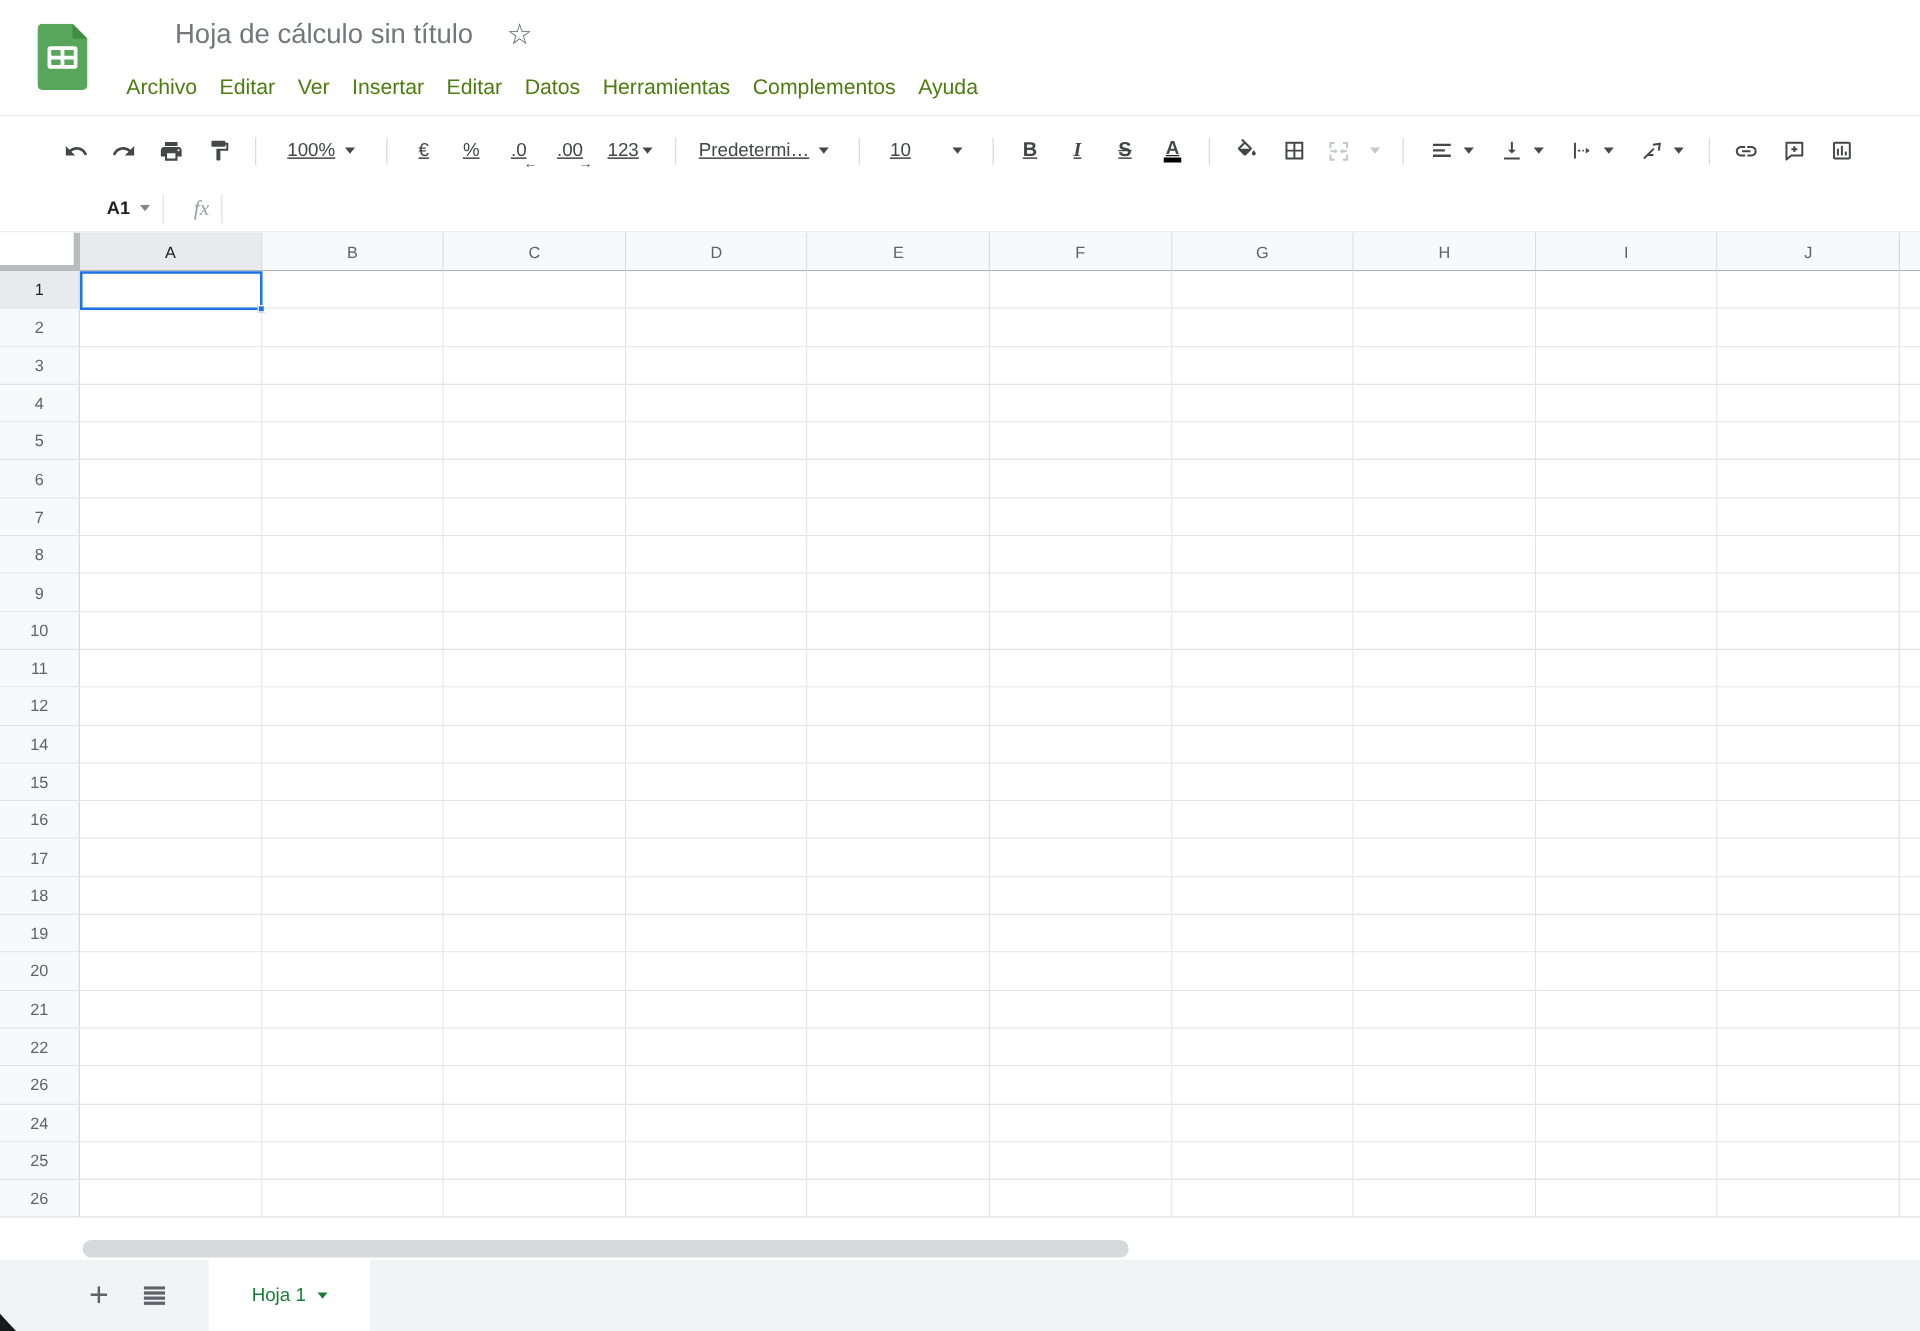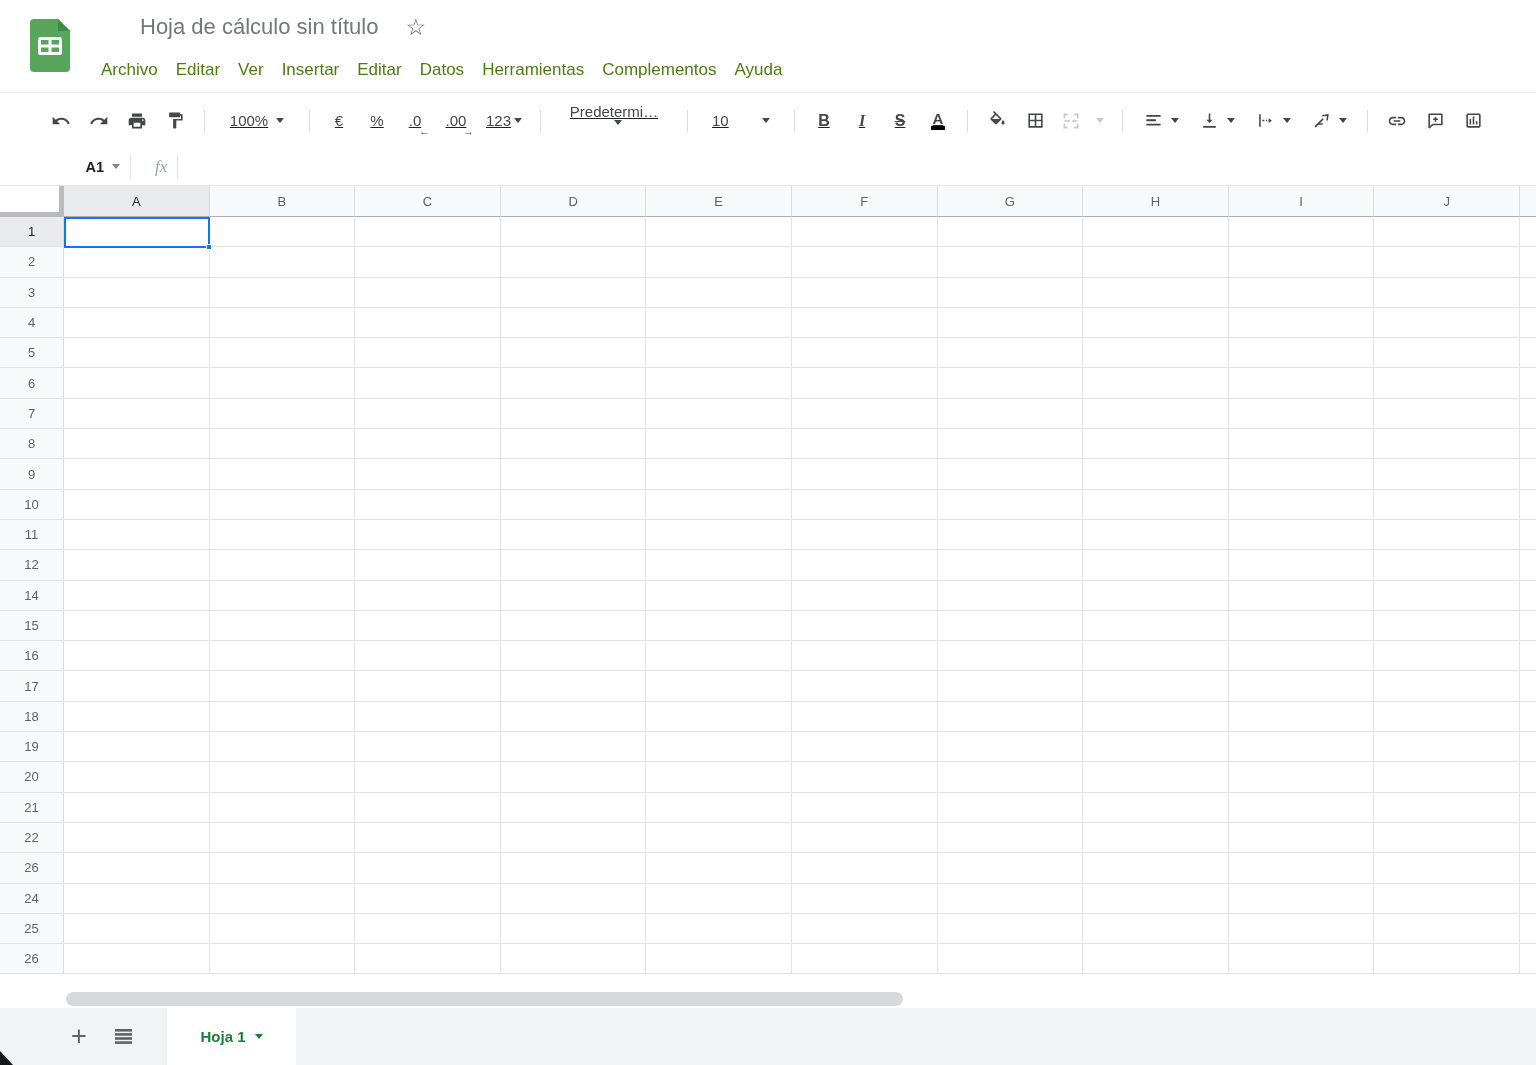--- a/index.html
+++ b/index.html
@@ -20,21 +20,21 @@
     padding-left:42px; background:#fff; position:relative;text-decoration:underline; }
   .tbtn { height:36px; min-width:38px; display:flex; align-items:center; justify-content:center;
     border-radius:4px; color:#444746; flex:none; }
   .tbtn svg { display:block; }
   .sep { width:1px; height:22px; background:#dadce0; margin:0 10px; flex:none; }
   .caret { width:0; height:0; border-left:4.5px solid transparent; border-right:4.5px solid transparent;
     border-top:5px solid #444746; margin-left:8px; flex:none; }
   .caret.dis { border-top-color:#c4c7cb; }
   .txt { font-size:15px; font-weight:500; color:#444746; }
   .zoom-box { min-width:84px; padding:0 6px; }
-  .font-box { width:126px; justify-content:flex-start; padding:0 8px;flex-direction:column; }
+  .font-box { width:126px; justify-content:flex-start; padding:0 8px; }
   .size-box { width:86px; justify-content:space-between; padding:0 14px; }
   .dec { position:relative; }
   .dec .mini { position:absolute; font-size:11px; bottom:2px; right:4px; color:#444746; }
   .bold-b { font-size:16px; font-weight:700; }
   .italic-i { font-size:16px; font-style:italic; font-family:"Liberation Serif",serif; font-weight:700; }
   .strike-s { font-size:16px; font-weight:700; text-decoration:line-through; }
   .color-a { font-size:15px; font-weight:700; border-bottom:4px solid #000; line-height:15px; padding:0 2px; }
 
   
   .formulabar { height:38px; display:flex; align-items:center; border-bottom:1px solid #e6e7e9; background:#fff; }
@@ -67,21 +67,21 @@
     border-radius:7px; background:#d7d9dc; }
 
   
   .sheetbar { position:relative; height:57px; background:#f1f3f4; }
   .add-btn { position:absolute; left:59px; top:8px; width:40px; height:40px; display:flex;
     align-items:center; justify-content:center; color:#5f6368; font-size:27px; font-weight:300; }
   .all-sheets-btn { position:absolute; left:103px; top:8px; width:40px; height:40px;
     display:flex; align-items:center; justify-content:center; }
   .sheet-tab { position:absolute; left:167px; top:0; width:129px; height:57px; background:#fff;
     display:flex; align-items:center; justify-content:center; gap:9px; }
-  .tab-label { color:#188038; font-size:15px; font-weight:700; }
+  .tab-label { color:#188038; font-size:15px; font-weight:400; }
   .tab-caret { width:0; height:0; border-left:4.5px solid transparent; border-right:4.5px solid transparent;
     border-top:5px solid #188038; }
   .corner-wedge { position:absolute; left:0; bottom:0; width:0; height:0;
     border-bottom:14px solid #17181a; border-right:13px solid transparent; }
 </style>
 </head>
 <body>
 
 <div class="titlebar">
   <div class="logo">

